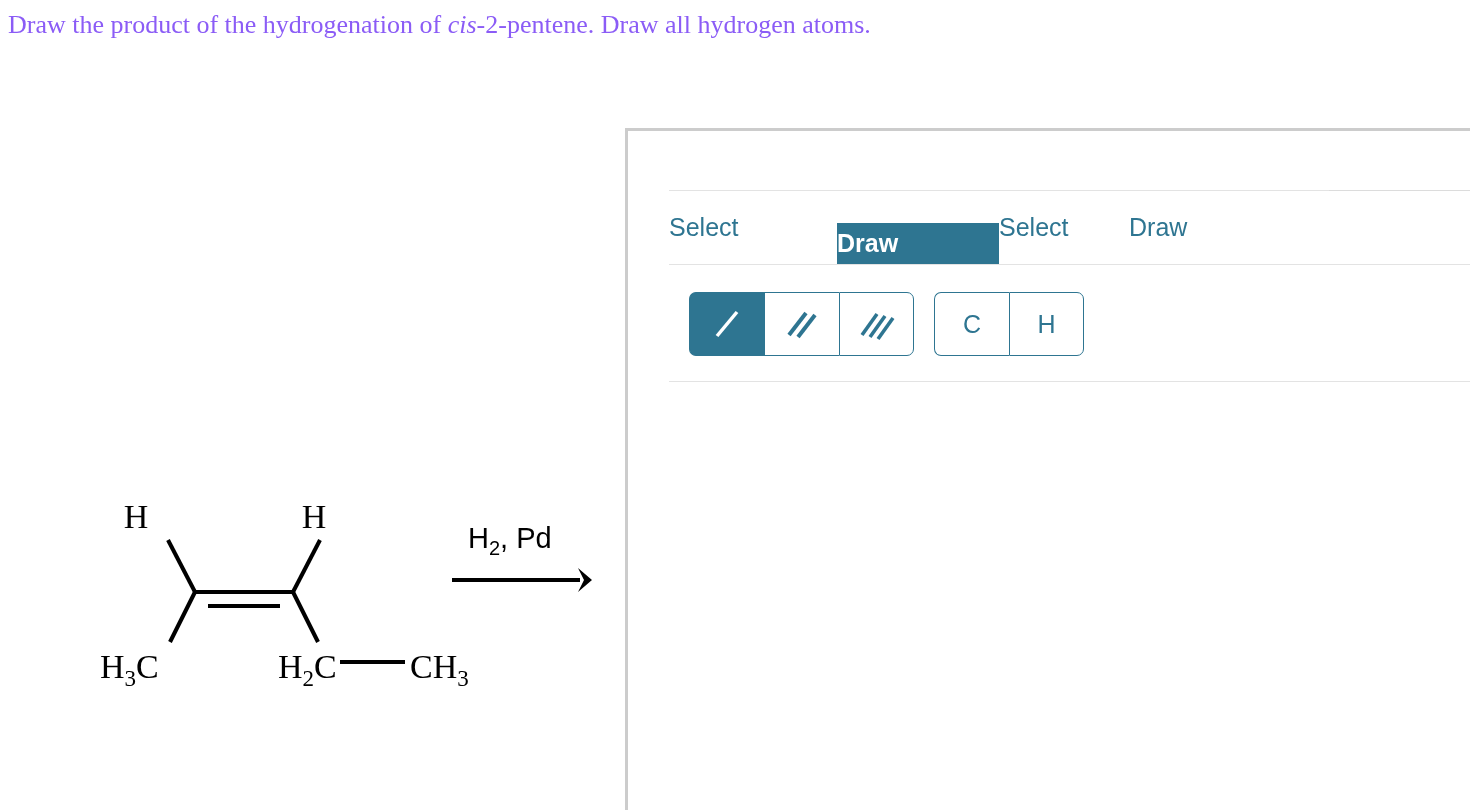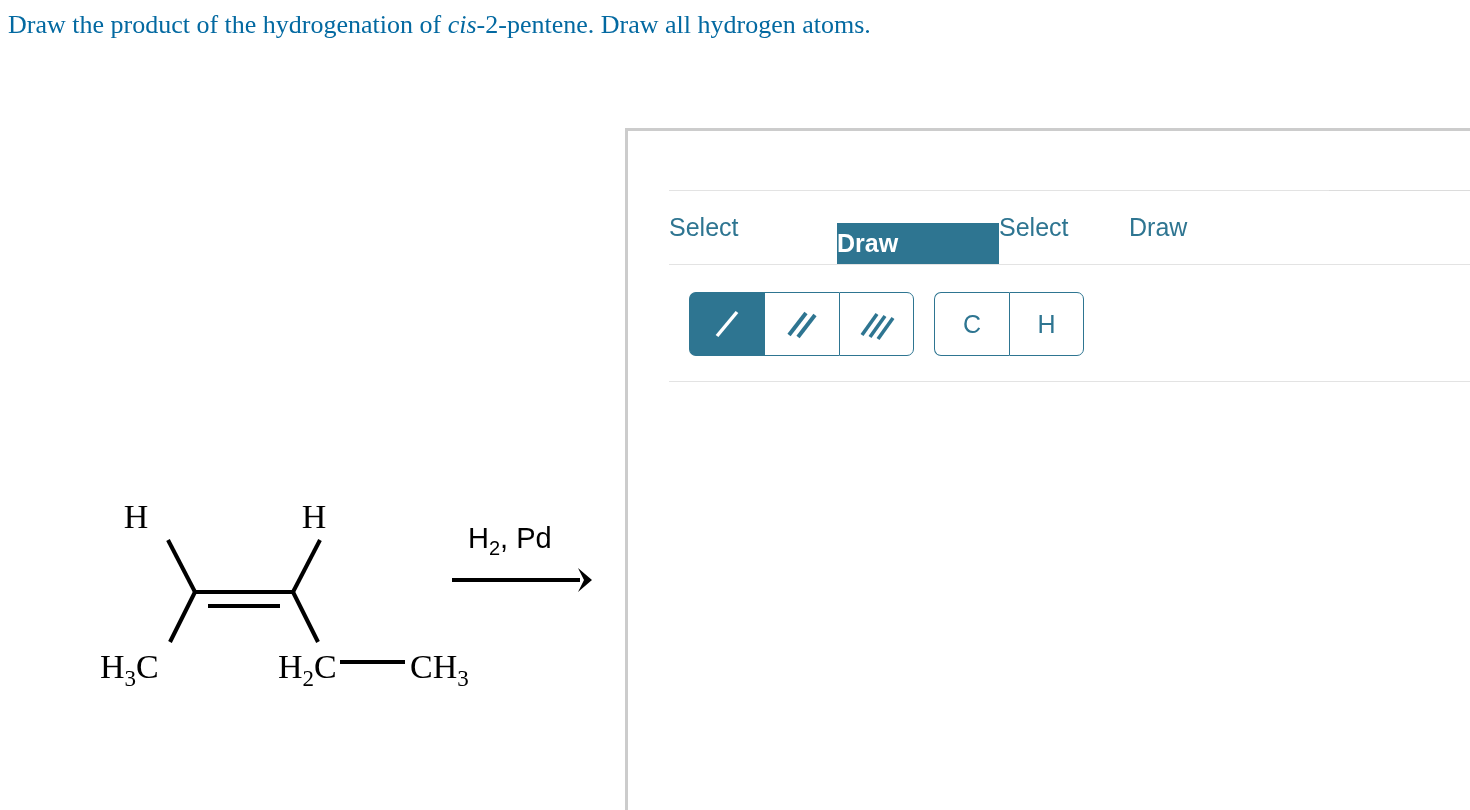--- a/index.html
+++ b/index.html
@@ -17,21 +17,21 @@
 
   
   #question-prompt {
     position: absolute;
     left: 8px;
     top: 8px;
     width: 1400px;
     font-family: "Liberation Serif", serif;
     font-size: 26px;
     line-height: 34px;
-    color: #0369a1;
+    color: #8b5cf6;
     white-space: nowrap;
   }
   #question-prompt .ital { font-style: italic; }
 
   
   #reaction-scheme {
     position: absolute;
     left: 60px;
     top: 470px;
     width: 560px;

